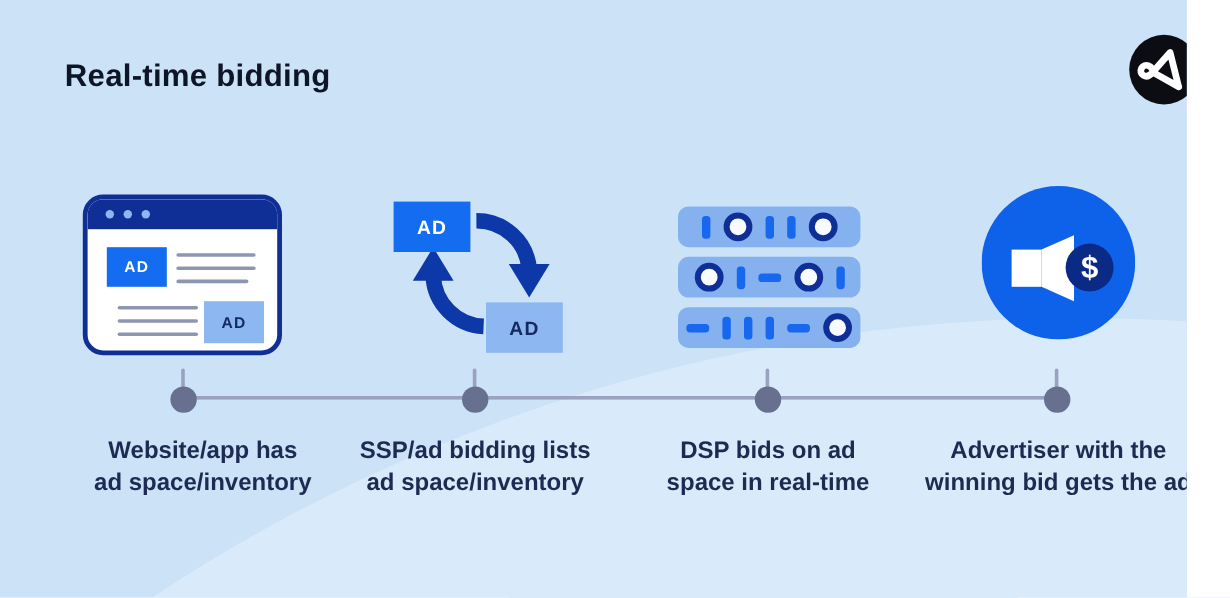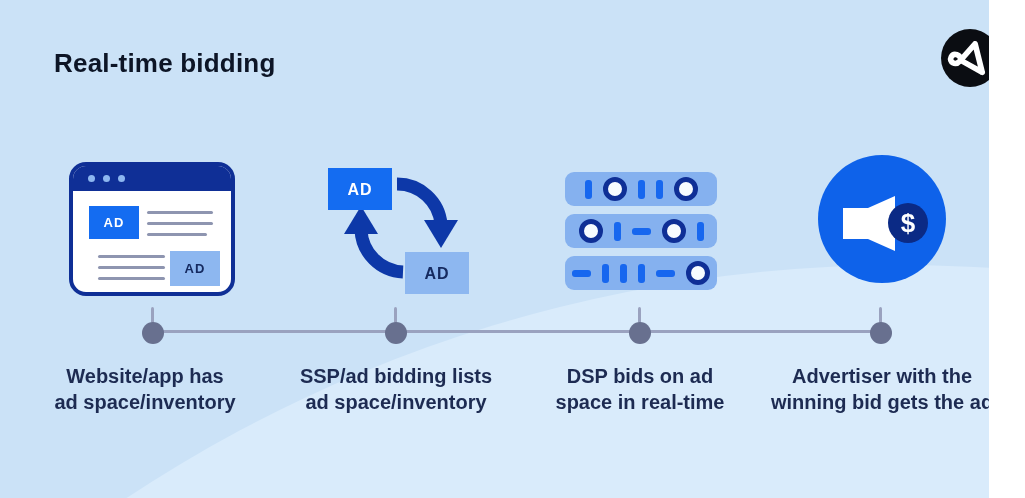--- a/index.html
+++ b/index.html
@@ -140,21 +140,21 @@
   <div class="tl-line"></div>
   <div class="tl-tick" style="left:151px"></div>
   <div class="tl-tick" style="left:394px"></div>
   <div class="tl-tick" style="left:638px"></div>
   <div class="tl-tick" style="left:879px"></div>
   <div class="tl-dot" style="left:142px"></div>
   <div class="tl-dot" style="left:385px"></div>
   <div class="tl-dot" style="left:629px"></div>
   <div class="tl-dot" style="left:870px"></div>
 
-  <div class="step-label" style="left:10px">Website/app has
+  <div class="step-label" style="left:34px">Website/app has
 ad space/inventory</div>
   <div class="step-label" style="left:261px">SSP/ad bidding lists
 ad space/inventory</div>
   <div class="step-label" style="left:747px">Advertiser with the
 winning bid gets the ad</div>
   <div class="step-label" style="left:505px">DSP bids on ad
 space in real-time</div>
 
 </div>
 

